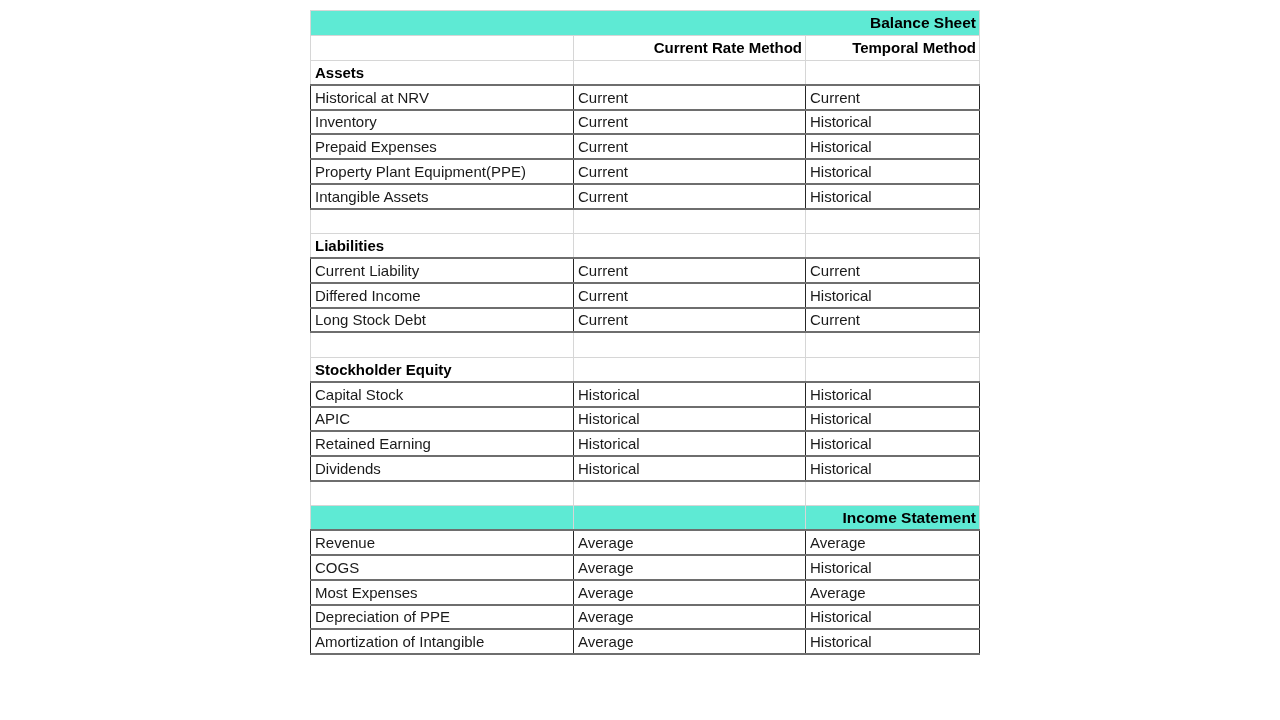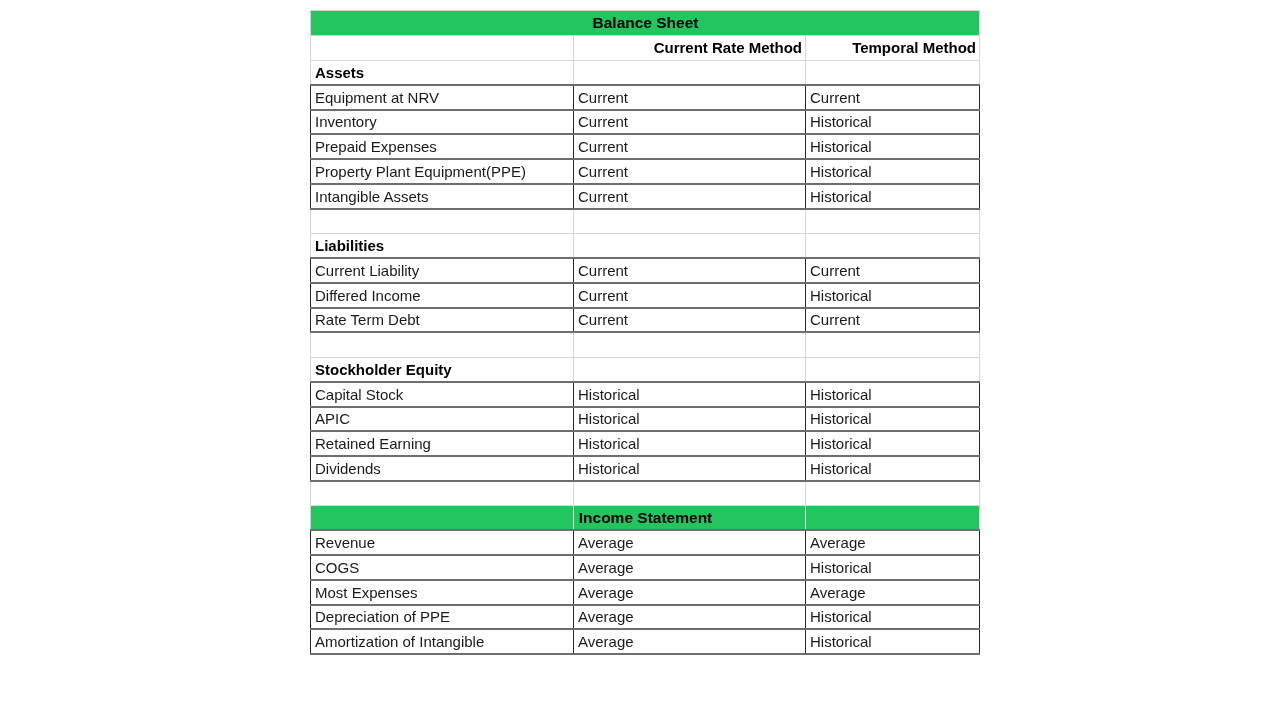--- a/index.html
+++ b/index.html
@@ -24,23 +24,23 @@
     padding: 0 3px 0 4px;
     font-size: 15px;
     color: #1a1a1a;
     border: 1px solid #d6d6d6;
     white-space: nowrap;
     overflow: hidden;
     vertical-align: middle;
   }
   
   tr.band td {
-    background-color: #22c55e;
+    background-color: #5eead4;
     font-weight: 700;
-    text-align: center;
+    text-align: right;
     color: #000;
     font-size: 15.5px;
   }
   
   tr.band.band-lines td {
     background-image: linear-gradient(#d6d6d6, #d6d6d6),
                       linear-gradient(#d6d6d6, #d6d6d6);
     background-size: 1px 100%, 1px 100%;
     background-position: 262px 0, 494px 0;
     background-repeat: no-repeat;
@@ -78,21 +78,21 @@
         <td>Current Rate Method</td>
         <td>Temporal Method</td>
       </tr>
 
       <tr class="sec">
         <td>Assets</td>
         <td></td>
         <td></td>
       </tr>
       <tr class="data">
-        <td>Equipment at NRV</td>
+        <td>Historical at NRV</td>
         <td>Current</td>
         <td>Current</td>
       </tr>
       <tr class="data">
         <td>Inventory</td>
         <td>Current</td>
         <td>Historical</td>
       </tr>
       <tr class="data">
         <td>Prepaid Expenses</td>
@@ -125,21 +125,21 @@
         <td>Current Liability</td>
         <td>Current</td>
         <td>Current</td>
       </tr>
       <tr class="data">
         <td>Differed Income</td>
         <td>Current</td>
         <td>Historical</td>
       </tr>
       <tr class="data">
-        <td>Rate Term Debt</td>
+        <td>Long Stock Debt</td>
         <td>Current</td>
         <td>Current</td>
       </tr>
 
       <tr class="spacer">
         <td></td>
         <td></td>
         <td></td>
       </tr>
 

